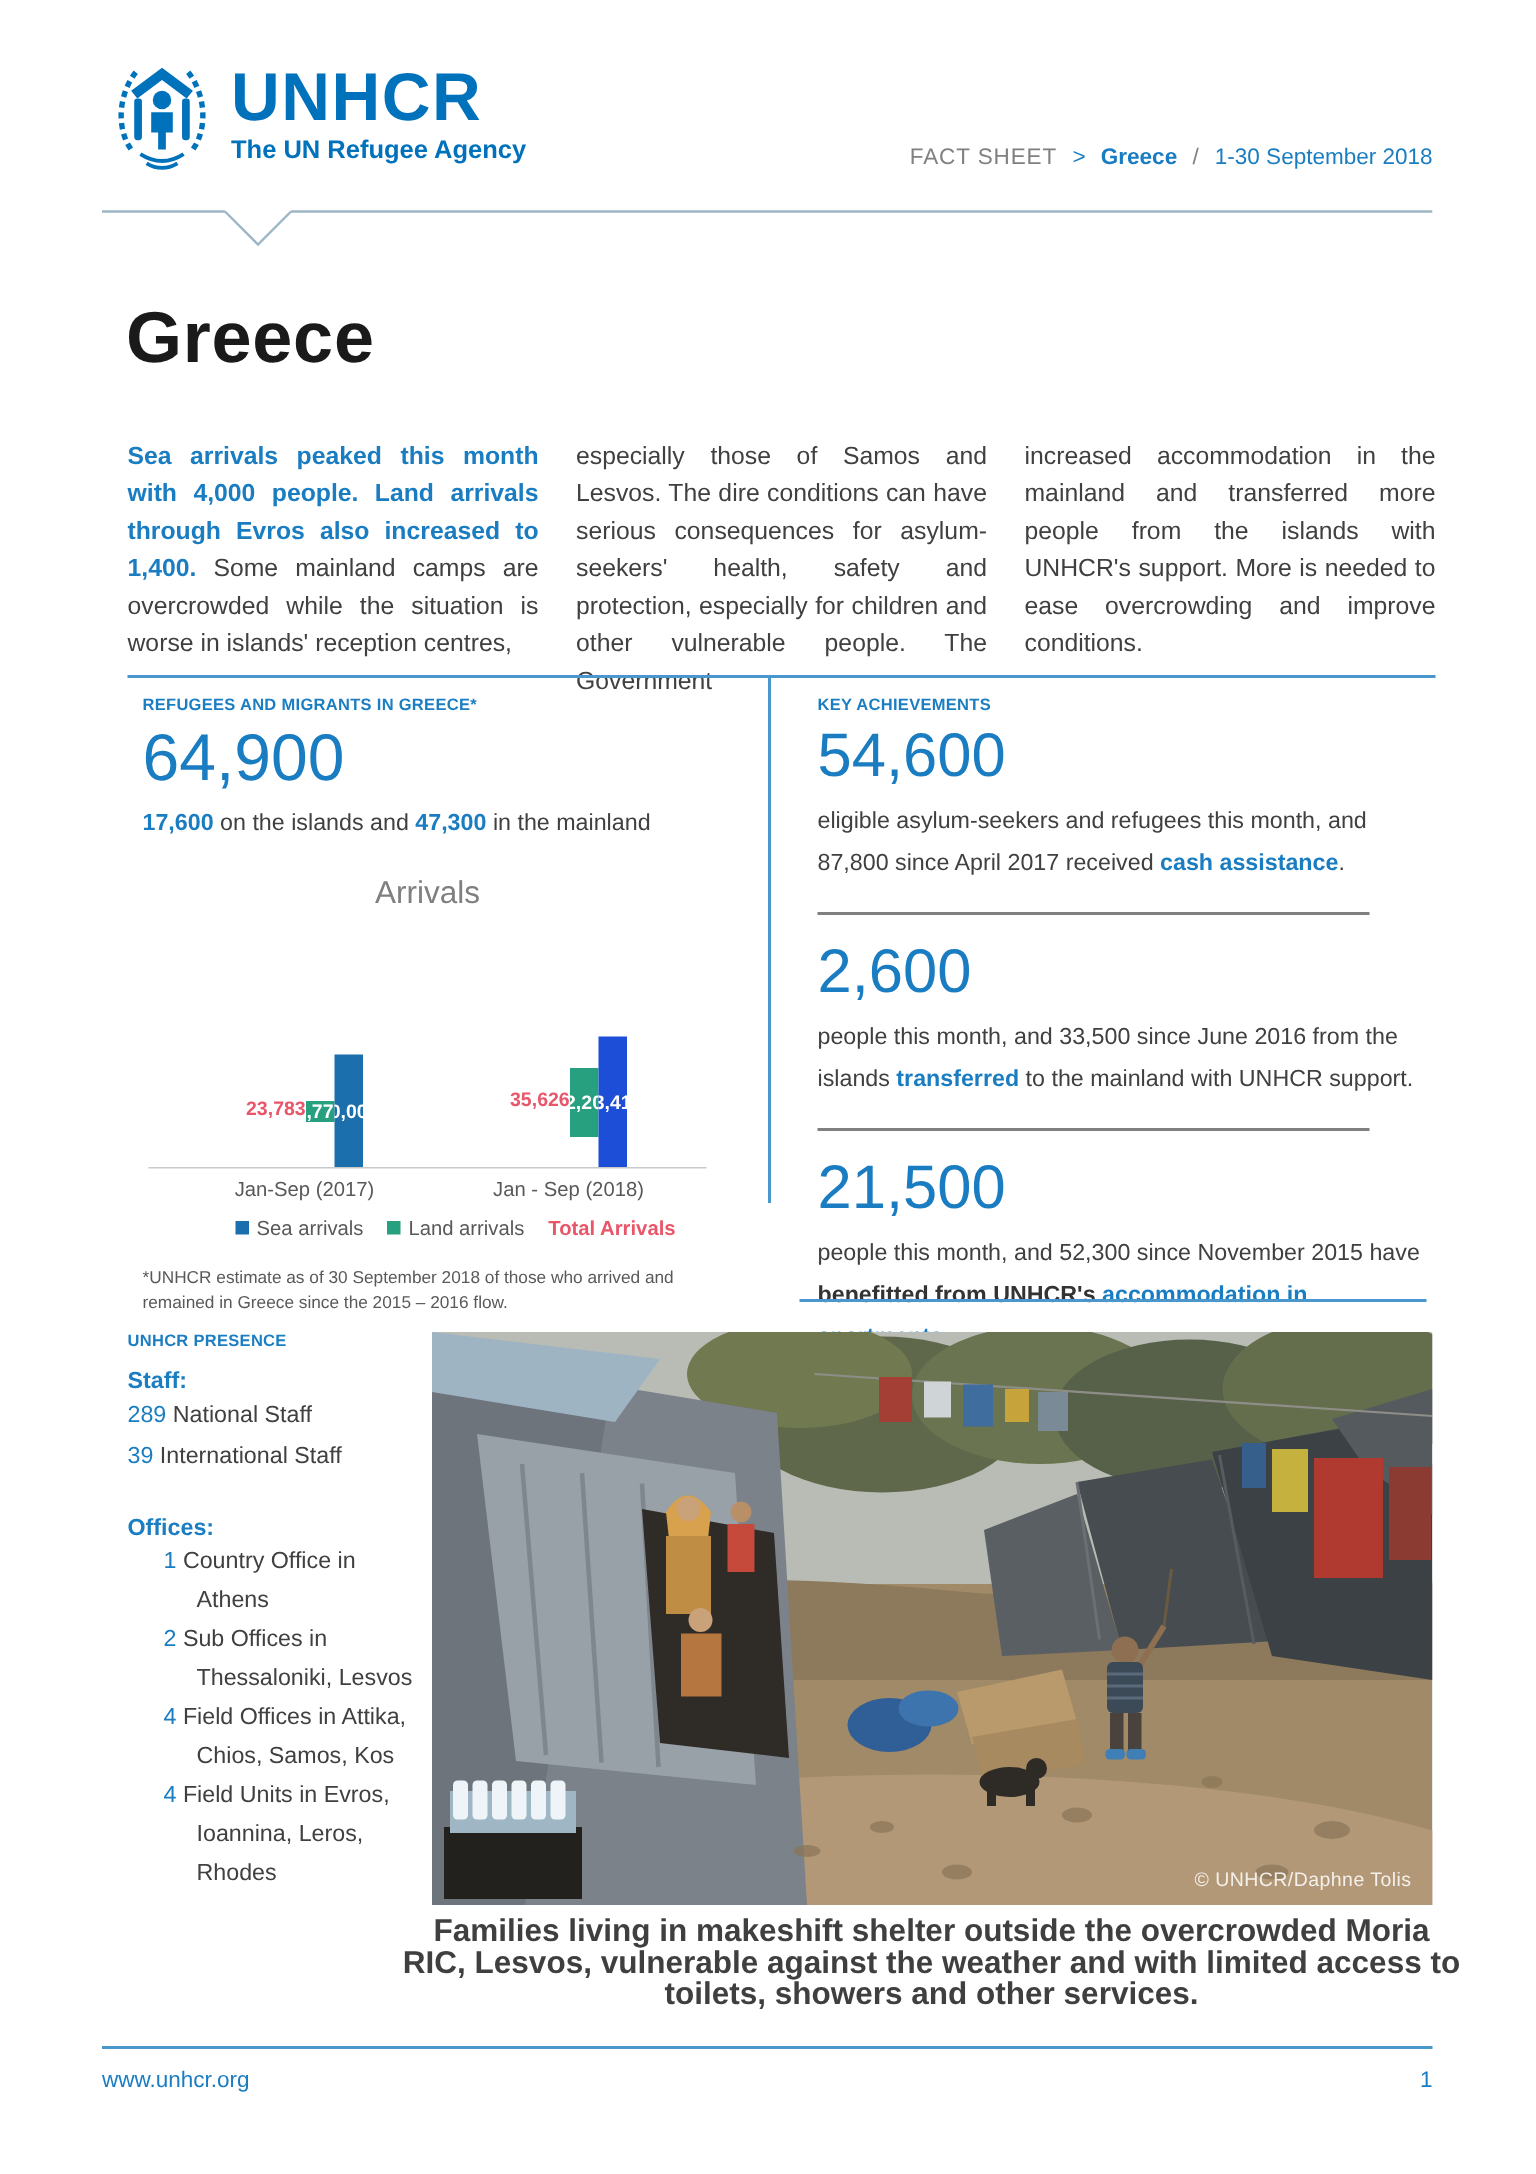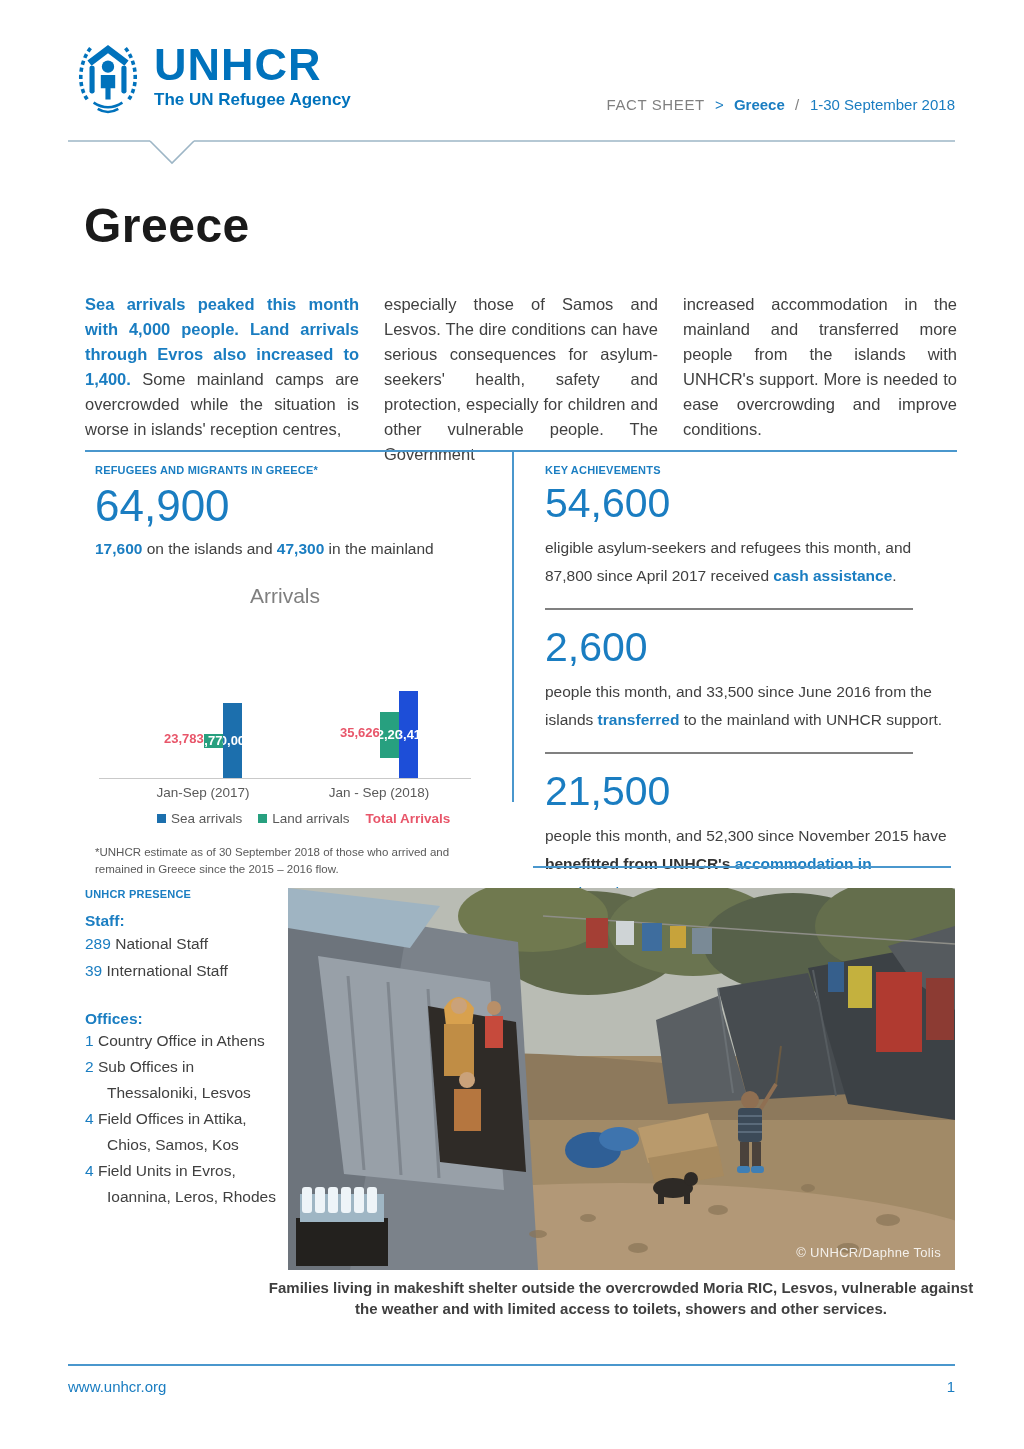--- a/index.html
+++ b/index.html
@@ -58,26 +58,26 @@
   .bold-dark { font-weight:bold; color:#333; }
   .ach-divider { border-top:2px solid #808080; width:368px; margin:18px 0 14px 0; }
   .ach-bottom { position:absolute; left:448px; top:414px; width:418px; border-top:2px solid #4a97cd; }
 
   
   .presence { position:absolute; left:85px; top:888px; width:200px; }
   .presence .sec-label { font-size:15.5px; font-weight:bold; color:#1b7ec2; }
   .presence .line { font-size:15.5px; line-height:27px; color:#404040; }
   .presence .group { margin-top:12px; }
   .offices-group { margin-top:26px; }
-  .office-item { font-size:15.5px; line-height:26px; color:#404040; padding-left:22px; text-indent:-22px; }
+  .office-item { font-size:15.5px; line-height:26px; color:#404040; padding-left:22px; text-indent:-22px;margin-left:24px; }
 
   
   .photo { position:absolute; left:288px; top:888px; width:667px; height:382px; overflow:hidden; }
   .photo-credit { position:absolute; right:14px; bottom:10px; font-size:13px; color:rgba(255,255,255,0.85); letter-spacing:0.3px; }
-  .caption { position:absolute; left:268px; top:1277px; width:706px; text-align:center; font-size:15px; font-weight:bold; color:#3f3f3f; line-height:21px; }
+  .caption { position:absolute; left:268px; top:1277px; width:706px; text-align:center; font-size:21px; font-weight:bold; color:#3f3f3f; line-height:21px; }
 
   
   .footer { position:absolute; left:68px; top:1364px; width:887px; border-top:2px solid #4a97cd; display:flex; justify-content:space-between; padding-top:12px; font-size:15px; }
   .footer a { color:#1a7dc1; text-decoration:none; }
   .footer .pageno { color:#1a7dc1; }
 </style>
 </head>
 <body>
 
 <div class="page">

